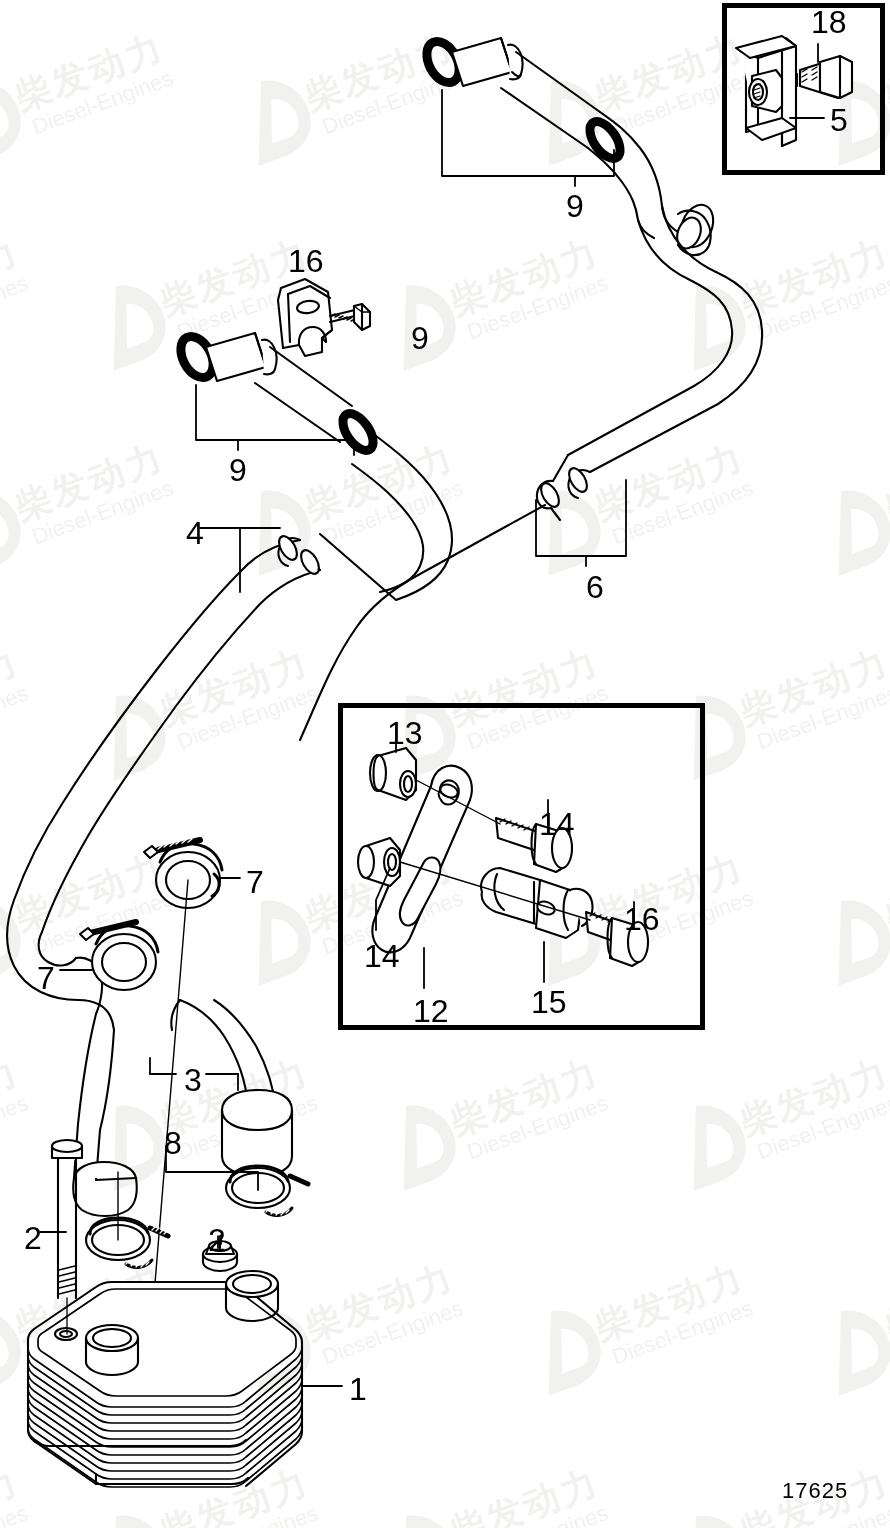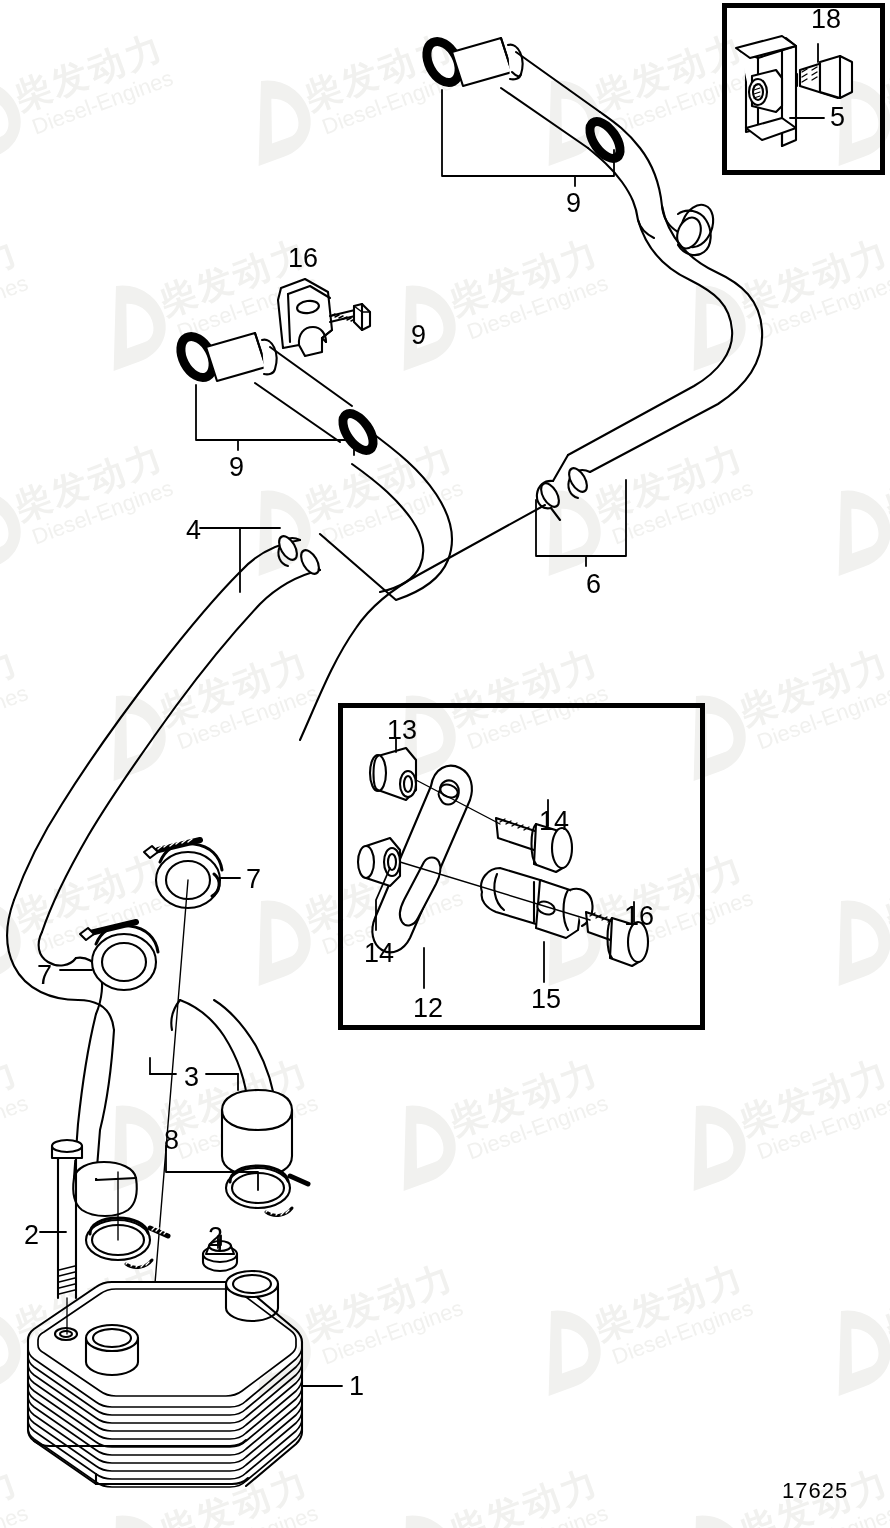--- a/index.html
+++ b/index.html
@@ -63,21 +63,21 @@
   
   #drawing-layer {
     position: absolute;
     left: 0; top: 0;
     width: 890px; height: 1528px;
     z-index: 2;
   }
   .lbl {
     position: absolute;
     font-family: "Liberation Sans", sans-serif;
-    font-size: 27px;
+    font-size: 32px;
     color: #000;
     line-height: 1;
     white-space: nowrap;
     z-index: 4;
   }
   .figno {
     position: absolute;
     font-family: "Liberation Sans", sans-serif;
     font-size: 22px;
     color: #000;

